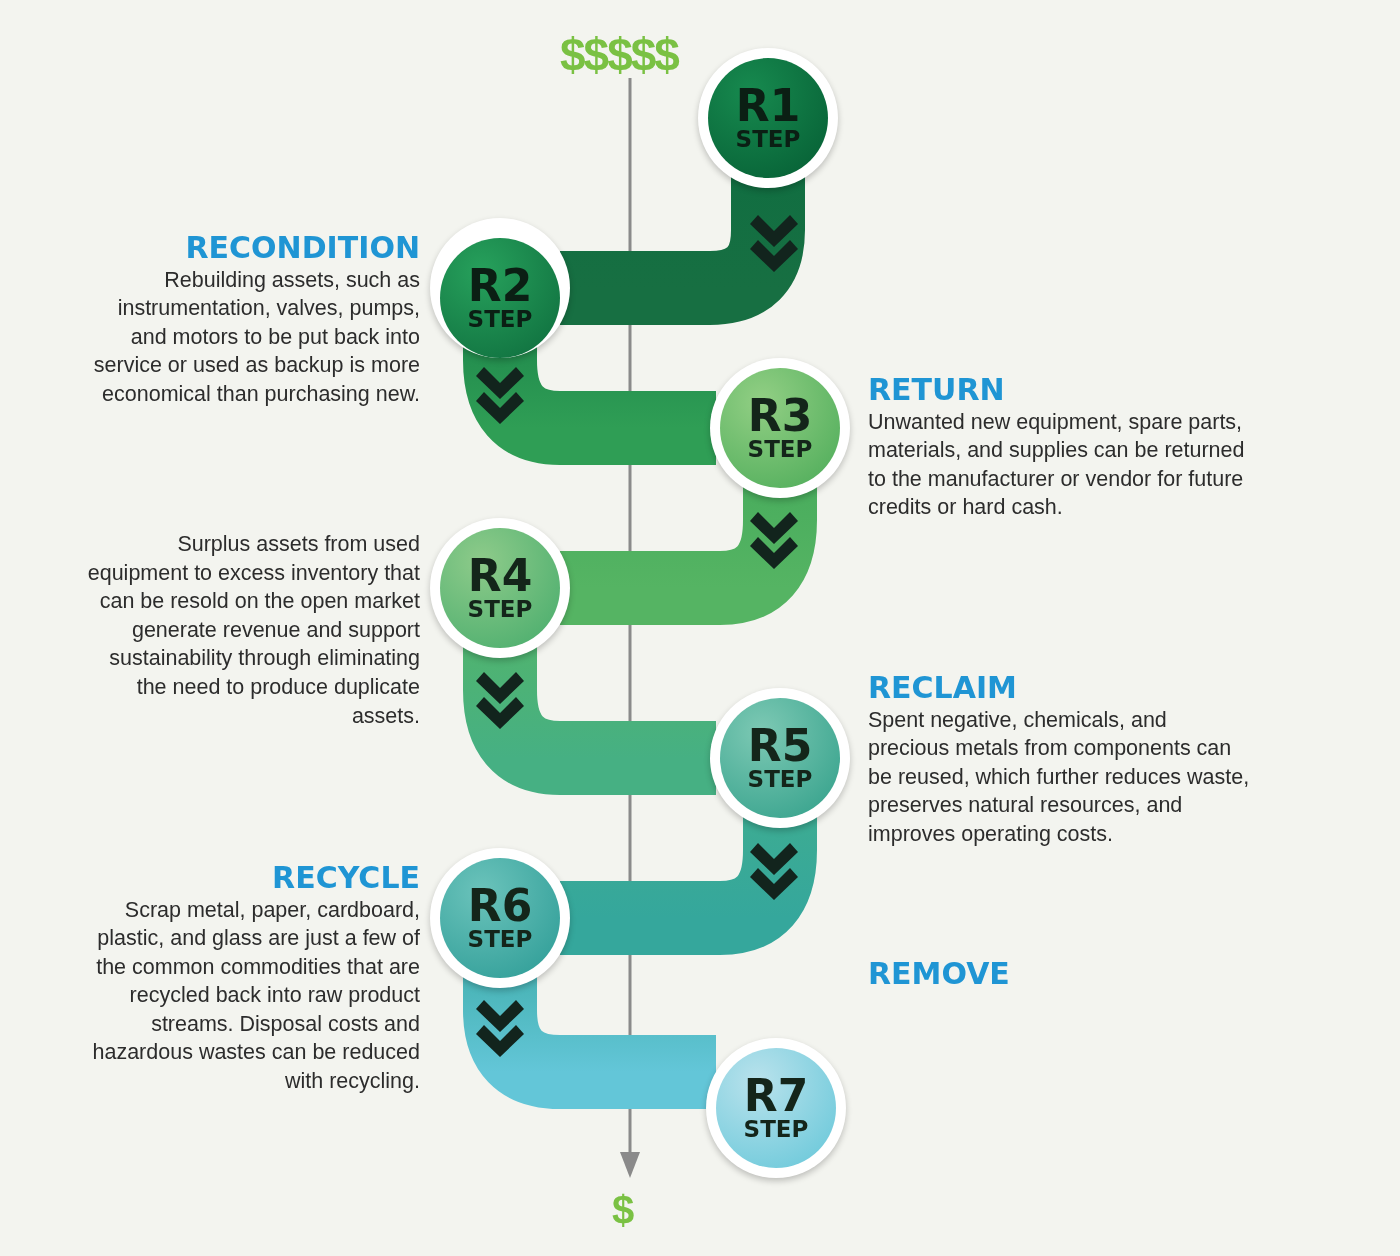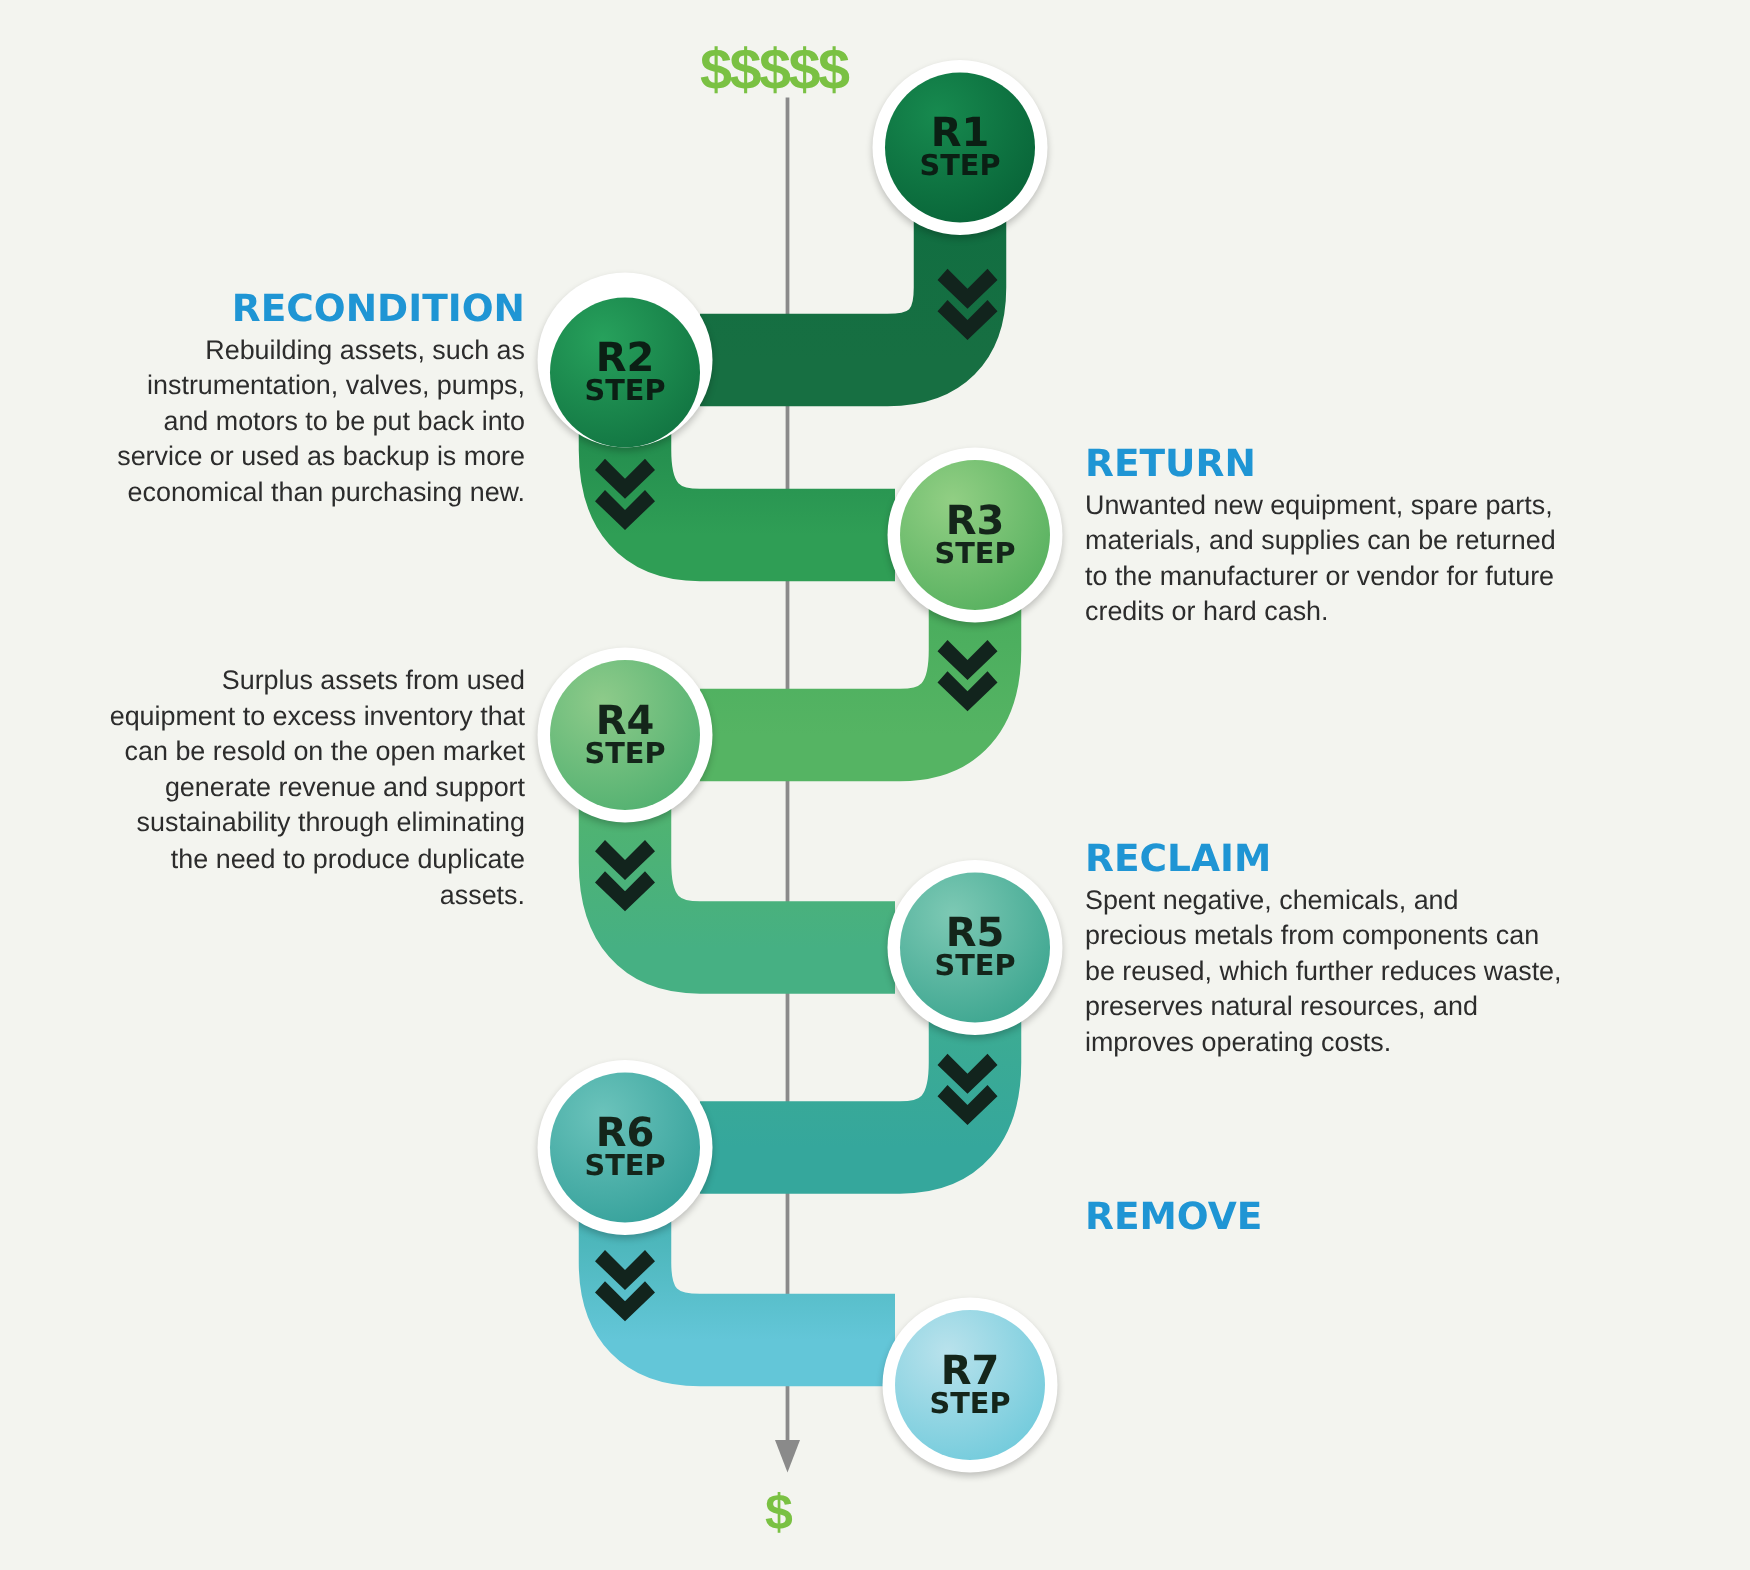--- a/index.html
+++ b/index.html
@@ -61,21 +61,21 @@
     border-radius: 50%;
     display: flex;
     flex-direction: column;
     align-items: center;
     justify-content: center;
     color: #15241f;
   }
   .node .rlabel {
     font-family: "DejaVu Sans", sans-serif;
     font-weight: bold;
-    font-size: 32px;
+    font-size: 44px;
     line-height: 0.95;
     letter-spacing: 0px;
   }
   .node .slabel {
     font-family: "DejaVu Sans", sans-serif;
     font-weight: bold;
     font-size: 23px;
     line-height: 1;
     letter-spacing: 0px;
     margin-top: 1px;
@@ -215,21 +215,21 @@
     <h2>RECONDITION</h2>
     <p>Rebuilding assets, such as instrumentation, valves, pumps, and motors to be put back into service or used as backup is more economical than purchasing new.</p>
   </div>
 
   <div class="node" style="left:710px; top:358px;">
     <div class="inner" style="background:radial-gradient(circle at 35% 28%, #92cf84, #4aaa57);">
       <div class="rlabel" style="color:#14251a;">R3</div>
       <div class="slabel" style="color:#14251a;">STEP</div>
     </div>
   </div>
-  <div class="block right" style="left:868px; top:356px; width:380px;">
+  <div class="block right" style="left:868px; top:374px; width:380px;">
     <h2>RETURN</h2>
     <p>Unwanted new equipment, spare parts, materials, and supplies can be returned to the manufacturer or vendor for future credits or hard cash.</p>
   </div>
 
   <div class="node" style="left:430px; top:518px;">
     <div class="inner" style="background:radial-gradient(circle at 35% 28%, #8ecb8a, #45ab6b);">
       <div class="rlabel" style="color:#14251a;">R4</div>
       <div class="slabel" style="color:#14251a;">STEP</div>
     </div>
   </div>
@@ -247,20 +247,24 @@
     <h2>RECLAIM</h2>
     <p>Spent negative, chemicals, and precious metals from components can be reused, which further reduces waste, preserves natural resources, and improves operating costs.</p>
   </div>
 
   <div class="node" style="left:430px; top:848px;">
     <div class="inner" style="background:radial-gradient(circle at 35% 28%, #6bc3bb, #2a9a94);">
       <div class="rlabel" style="color:#14251a;">R6</div>
       <div class="slabel" style="color:#14251a;">STEP</div>
     </div>
   </div>
+  <div class="block left" style="left:84px; top:862px; width:336px;">
+    <h2>RECYCLE</h2>
+    <p>Scrap metal, paper, cardboard, plastic, and glass are just a few of the common commodities that are recycled back into raw product streams. Disposal costs and hazardous wastes can be reduced with recycling.</p>
+  </div>
 
   <div class="node" style="left:706px; top:1038px;">
     <div class="inner" style="background:radial-gradient(circle at 35% 28%, #b9e2ec, #63c6d8);">
       <div class="rlabel" style="color:#14251a;">R7</div>
       <div class="slabel" style="color:#14251a;">STEP</div>
     </div>
   </div>
   <div class="block right" style="left:868px; top:958px; width:340px;">
     <h2>REMOVE</h2>
   </div>

